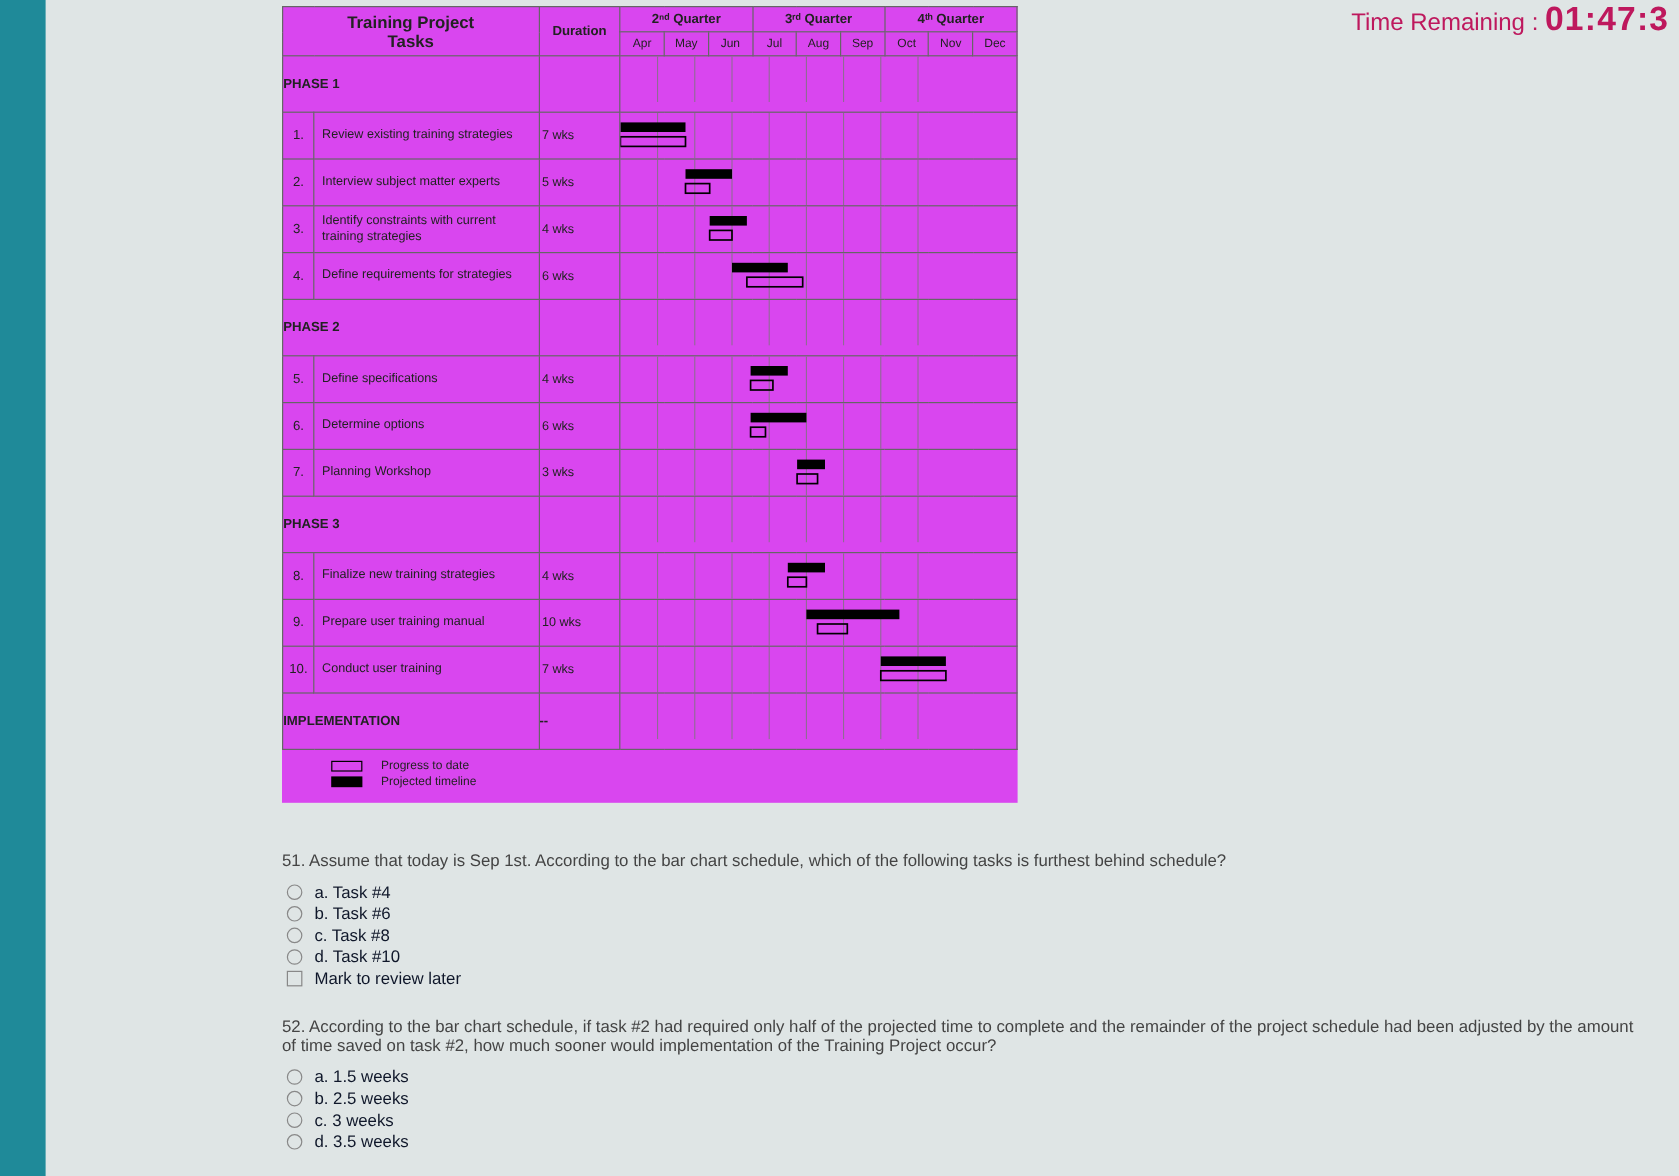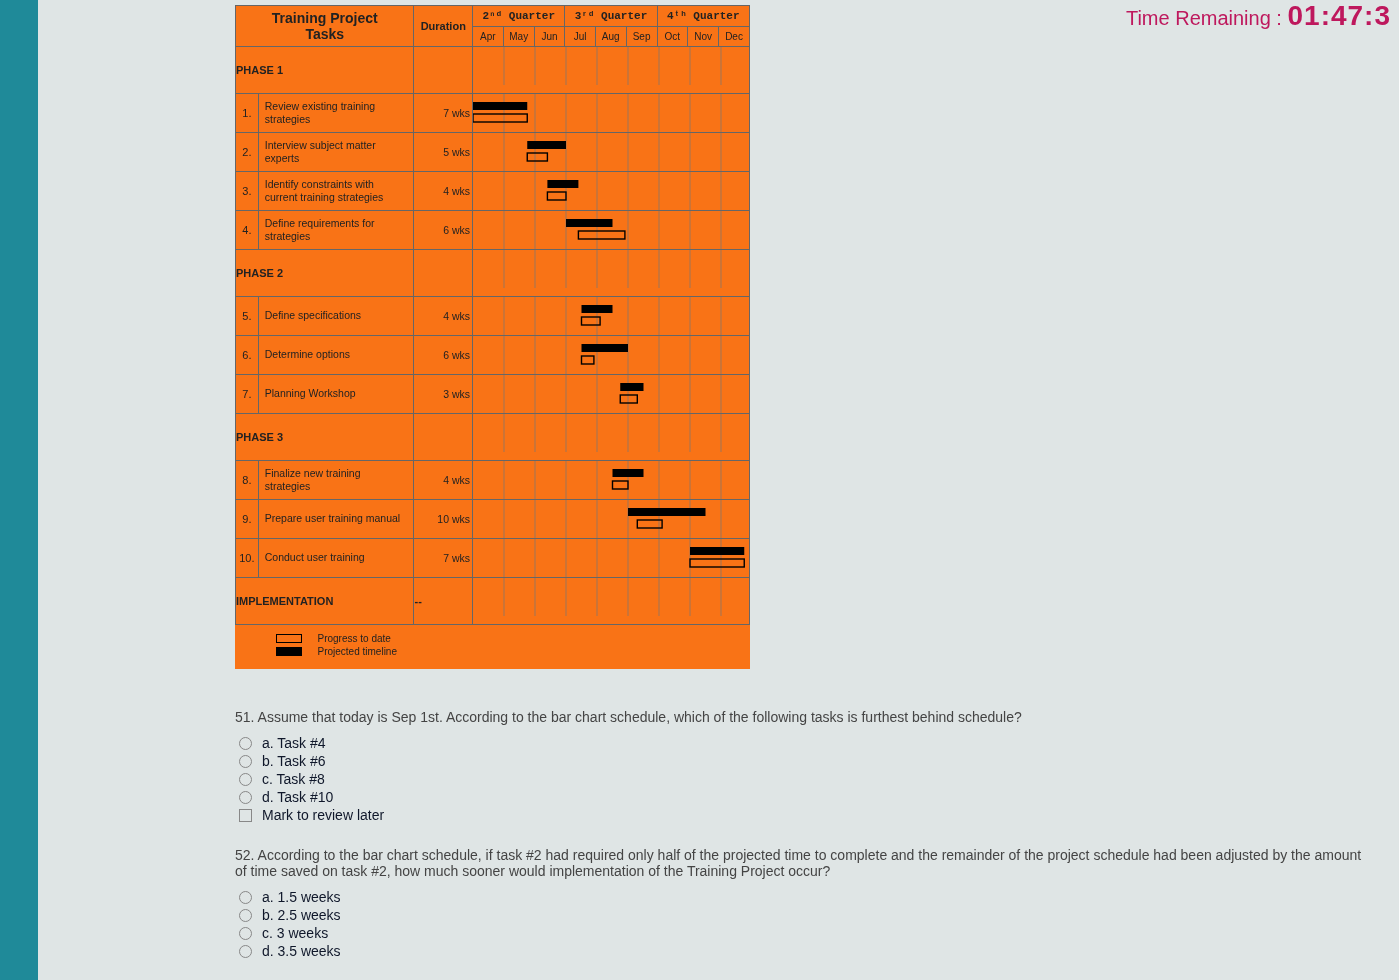--- a/index.html
+++ b/index.html
@@ -32,22 +32,22 @@
   .content {
     position: absolute;
     left: 235px;
     top: 5px;
     width: 1140px;
   }
 
   
   .gantt {
     border-collapse: collapse;
-    background: #f97316;
-    width: 515px;
+    background: #d946ef;
+    width: 613px;
     font-size: 11px;
     color: #222;
   }
   .gantt th, .gantt td {
     border: 1px solid #666;
     padding: 0;
     vertical-align: middle;
   }
   .gantt .title-cell {
     font-size: 14px;
@@ -61,21 +61,20 @@
     font-size: 11px;
     text-align: center;
     padding: 2px 4px;
     width: 50px;
   }
   .gantt .q-head {
     text-align: center;
     padding: 2px 0;
     font-size: 11px;
     font-weight: 700;
-    font-family: Liberation Mono, monospace;
   }
   .gantt .m-head {
     text-align: center;
     font-size: 10px;
     padding: 2px 0;
     width: 31px;
     font-weight: 400;
   }
   .gantt .phase-row td {
     font-weight: 700;
@@ -89,21 +88,21 @@
     font-size: 11px;
     padding: 0 2px;
   }
   .gantt .task {
     width: 150px;
     padding: 4px 6px;
     font-size: 10.5px;
     line-height: 1.25;
   }
   .gantt .dur {
-    text-align: right;
+    text-align: left;
     font-size: 10.5px;
     width: 50px;
     padding: 0 2px;
   }
   .gantt .bars-cell {
     padding: 0;
     position: relative;
     height: 38px;
     width: 279px; 
   }

